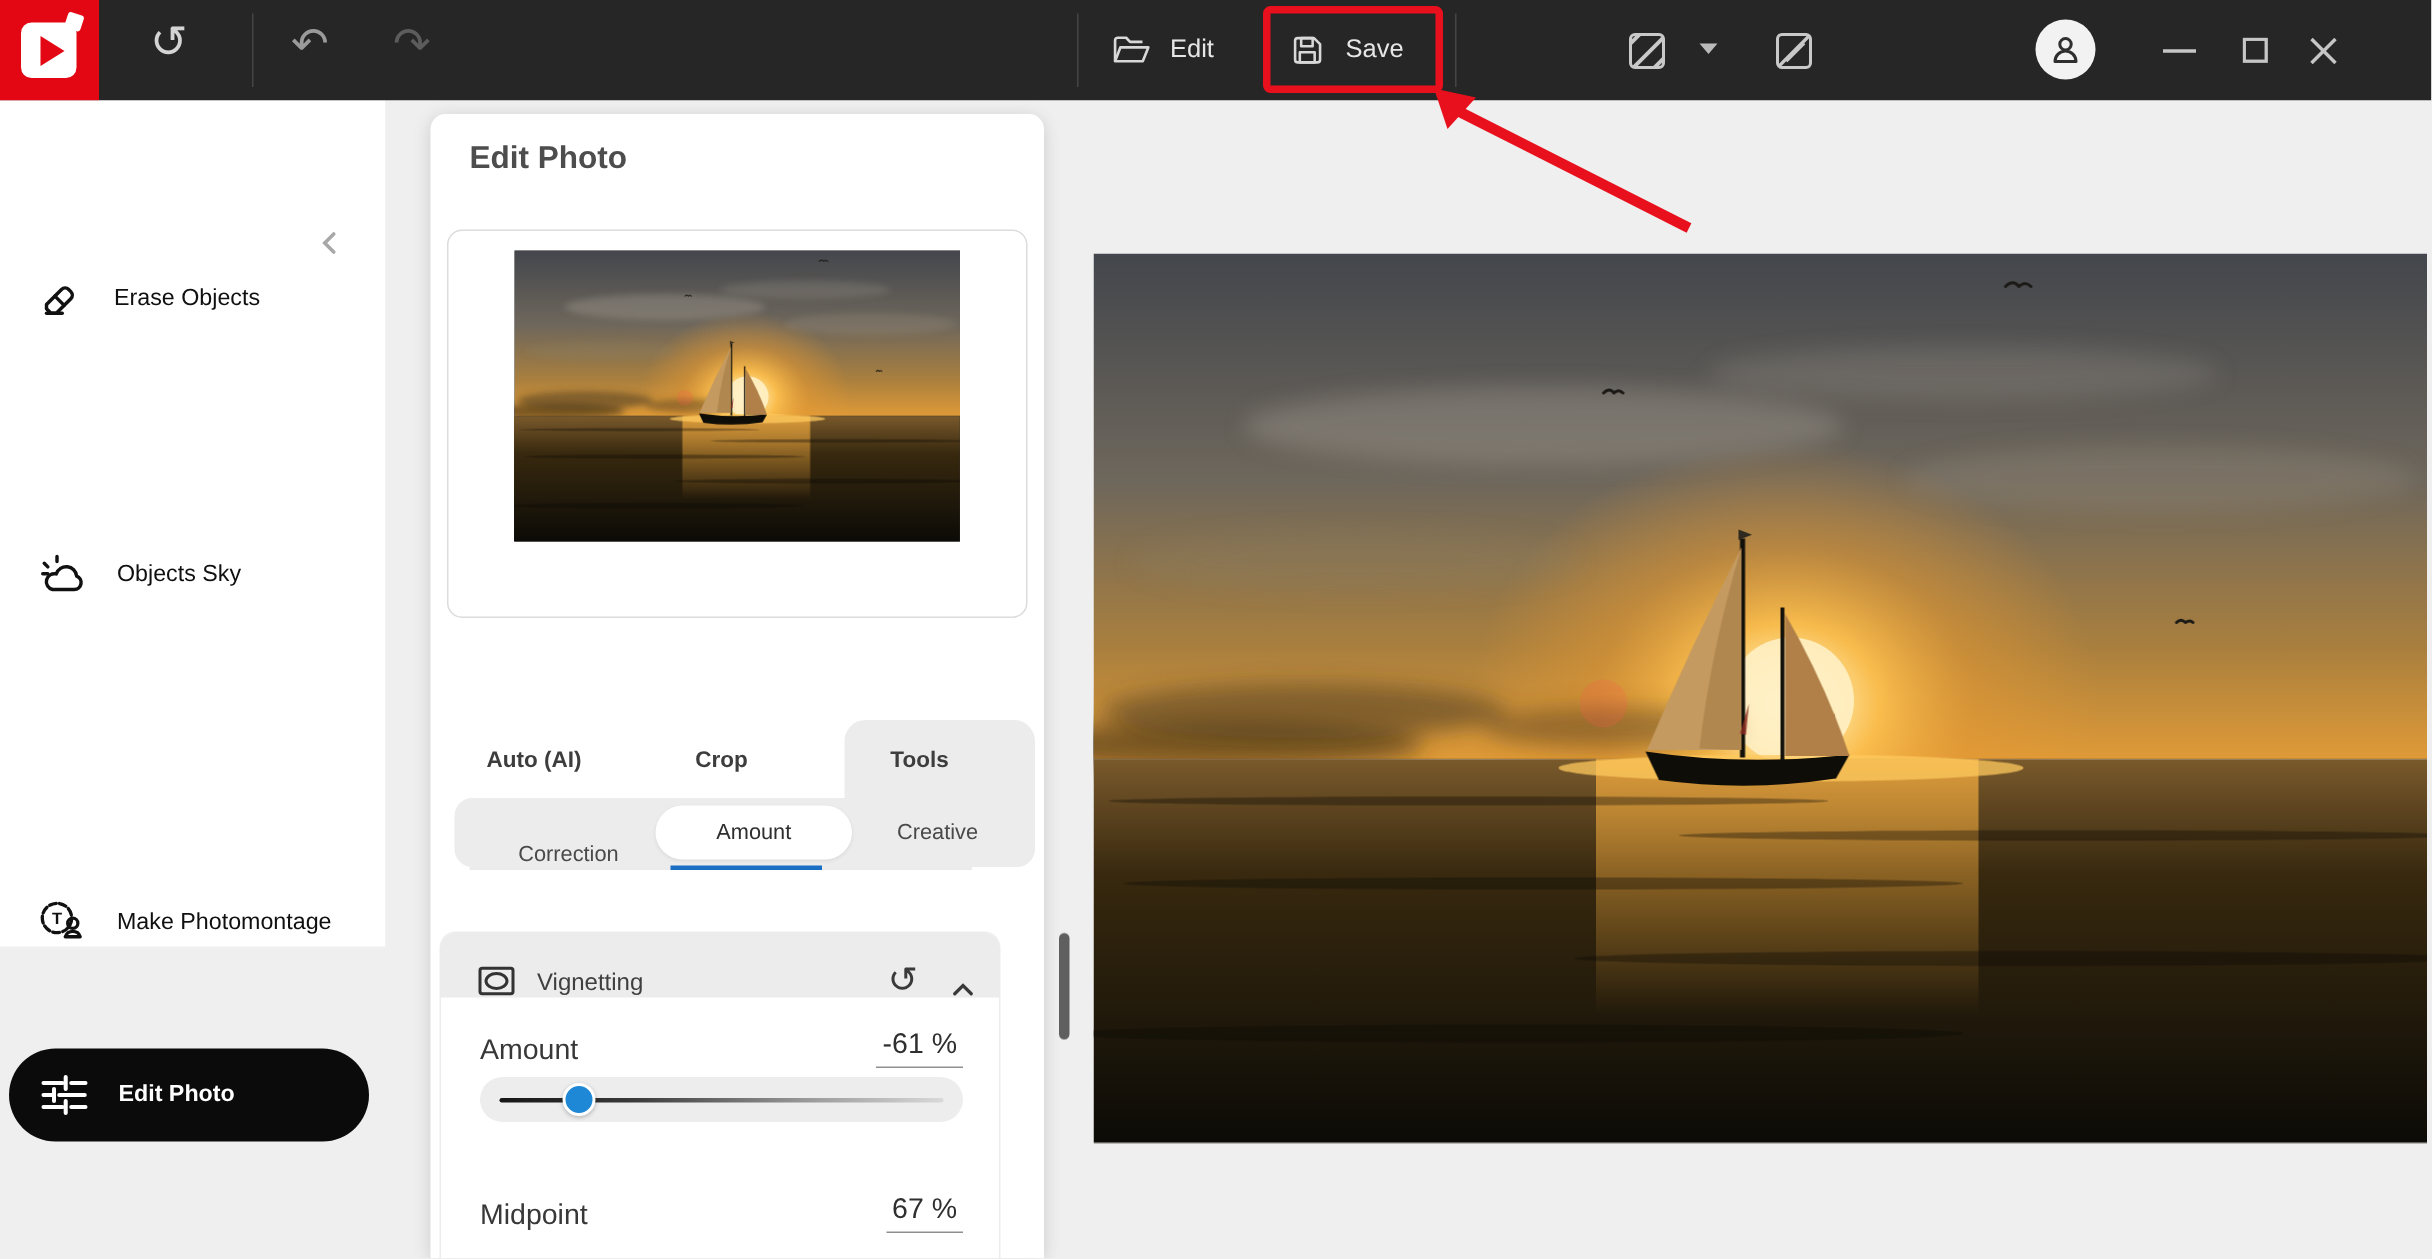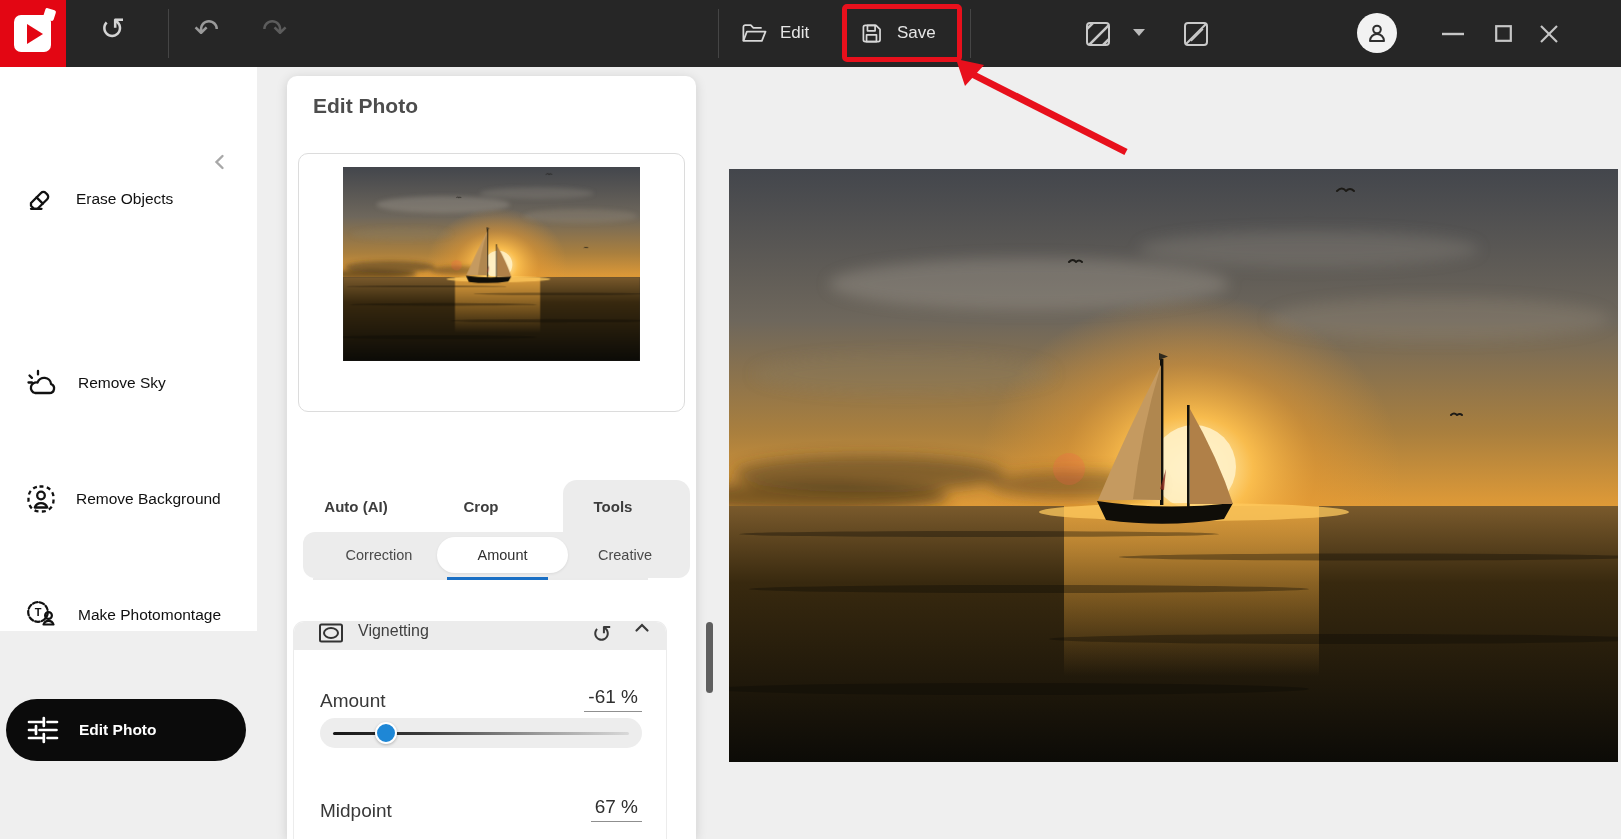--- a/index.html
+++ b/index.html
@@ -48,21 +48,21 @@
   .tab-lbl{top:404px;height:52px;display:flex;align-items:center;justify-content:center;font-size:15px;font-weight:700;color:#3d3d3d;cursor:pointer;}
   .tools-bg{left:276px;top:404px;width:127px;height:70px;background:#ececec;border-radius:14px 14px 0 0;}
   .subtab-bar{left:16px;top:456px;width:387px;height:46px;background:#ececec;border-radius:12px;}
   .effect-pill{left:134px;top:5px;width:131px;height:36px;background:#fff;border-radius:18px;box-shadow:0 1px 3px rgba(0,0,0,.08);cursor:pointer;}
   .subtab-lbl{top:0;height:46px;display:flex;align-items:center;justify-content:center;font-size:14.5px;color:#4a4a4a;cursor:pointer;}
   .tab-underline{left:26px;top:502px;width:335px;height:2px;background:#ebebeb;}
   .tab-underline-blue{left:160px;top:501px;width:101px;height:3px;background:#1a6fc4;}
 
   
   .vig-card{left:7px;top:546px;width:372px;height:217px;background:#fff;border-radius:10px 10px 0 0;box-shadow:0 0 0 1px #ececec;}
-  .vig-head{left:0;top:0;width:372px;height:28px;background:#ececec;border-radius:10px 10px 0 0;display:flex;align-items:flex-start;}
+  .vig-head{left:0;top:0;width:372px;height:43px;background:#ececec;border-radius:10px 10px 0 0;display:flex;align-items:flex-end;}
   .vig-title{font-size:16px;color:#3f3f3f;margin-left:14px;}
   .row-lbl{font-size:19px;color:#383838;}
   .row-val{font-size:19px;color:#2f2f2f;border-bottom:1.5px solid #8f8f8f;padding:0 4px 3px 4px;text-align:center;}
   .slider-pill{left:26px;top:96px;width:322px;height:30px;background:#ededed;border-radius:15px;cursor:pointer;}
   .slider-track{position:absolute;left:13px;top:13.5px;width:296px;height:3px;border-radius:2px;
      background:linear-gradient(to right,#161616,#3a3a3a 30%,#9b9b9b 70%,#d9d9d9);}
   .slider-thumb{position:absolute;left:55px;top:4px;width:22px;height:22px;border-radius:50%;background:#1e87d6;border:2px solid #fff;box-shadow:0 1px 3px rgba(0,0,0,.25);cursor:grab;}
   .scrollbar{left:706px;top:622px;width:7px;height:71px;background:#5f5f5f;border-radius:4px;cursor:pointer;}
 
   
@@ -257,33 +257,23 @@
       <span class="lbl">Erase Objects</span>
     </div>
 
     <div class="abs side-item" style="top:298px;">
       <span>
         <svg width="34" height="32" viewBox="0 0 34 32" fill="none" stroke="#111" stroke-width="2.3" stroke-linecap="round" stroke-linejoin="round">
           <path d="M4.5 8.5 l2.4 2.4 M13 4 v3.4 M3.5 15.5 h3.4"></path>
           <path d="M10 26 h14.5 a4.6 4.6 0 0 0 1.6-8.9 a7 7 0 0 0-13.6-1.5 A5.2 5.2 0 0 0 10 26 Z"></path>
         </svg>
       </span>
-      <span class="lbl">Remove Sky</span>
-    </div>
-
-    <div class="abs side-item" style="top:414px;">
-      <span>
-        <svg width="32" height="32" viewBox="0 0 32 32" fill="none" stroke="#111" stroke-width="2.3" stroke-linejoin="round">
-          <rect x="3.5" y="3.5" width="25" height="25" rx="11" stroke-dasharray="4 3.4"></rect>
-          <circle cx="16" cy="12.5" r="3.8"></circle>
-          <path d="M9.8 24.5 a6.6 6.6 0 0 1 12.4 0 Z"></path>
-        </svg>
-      </span>
-      <span class="lbl">Remove Background</span>
-    </div>
+      <span class="lbl">Objects Sky</span>
+    </div>
+
 
     <div class="abs side-item" style="top:530px;">
       <span>
         <svg width="34" height="32" viewBox="0 0 34 32" fill="none" stroke="#111" stroke-width="2.2" stroke-linecap="round" stroke-linejoin="round">
           <circle cx="13" cy="13" r="9.8" stroke-dasharray="4.6 2.2"></circle>
           <text x="13" y="17.2" text-anchor="middle" font-family="Liberation Sans, sans-serif" font-size="11" font-weight="700" fill="#111" stroke="none">T</text>
           <circle cx="23.5" cy="16.5" r="3.4"></circle>
           <path d="M18.5 25.5 a5.3 5.3 0 0 1 10 0 Z"></path>
         </svg>
       </span>
@@ -328,21 +318,21 @@
     </div>
     <div class="abs tab-lbl" style="left:144px;width:100px;">
       <span>Crop</span>
     </div>
     <div class="abs tab-lbl" style="left:276px;width:100px;">
       <span>Tools</span>
     </div>
 
     <div class="abs subtab-bar">
       <div class="abs effect-pill"></div>
-      <div class="abs subtab-lbl" style="left:20px;width:112px;">
+      <div class="abs subtab-lbl" style="left:20px;width:112px;align-items:flex-end;">
         <span>Correction</span>
       </div>
       <div class="abs subtab-lbl" style="left:134px;width:131px;color:#2f2f2f;">
         <span>Amount</span>
       </div>
       <div class="abs subtab-lbl" style="left:267px;width:110px;">
         <span>Creative</span>
       </div>
     </div>
     <div class="abs tab-underline"></div>

